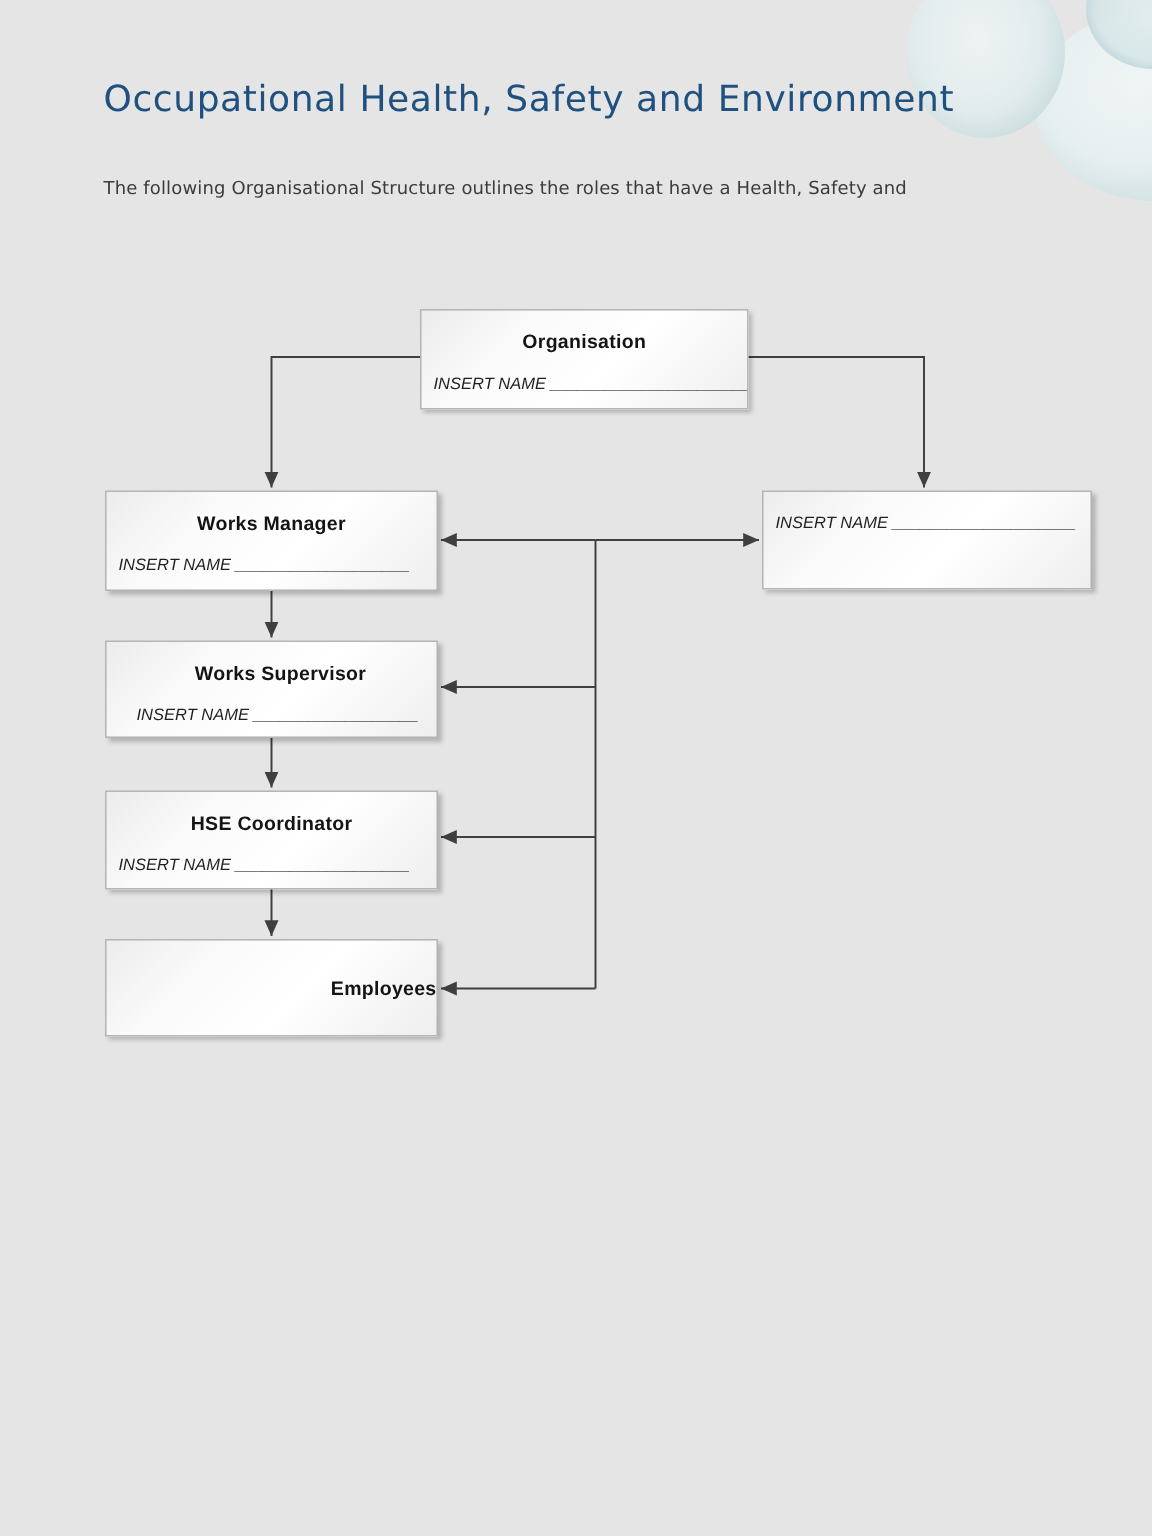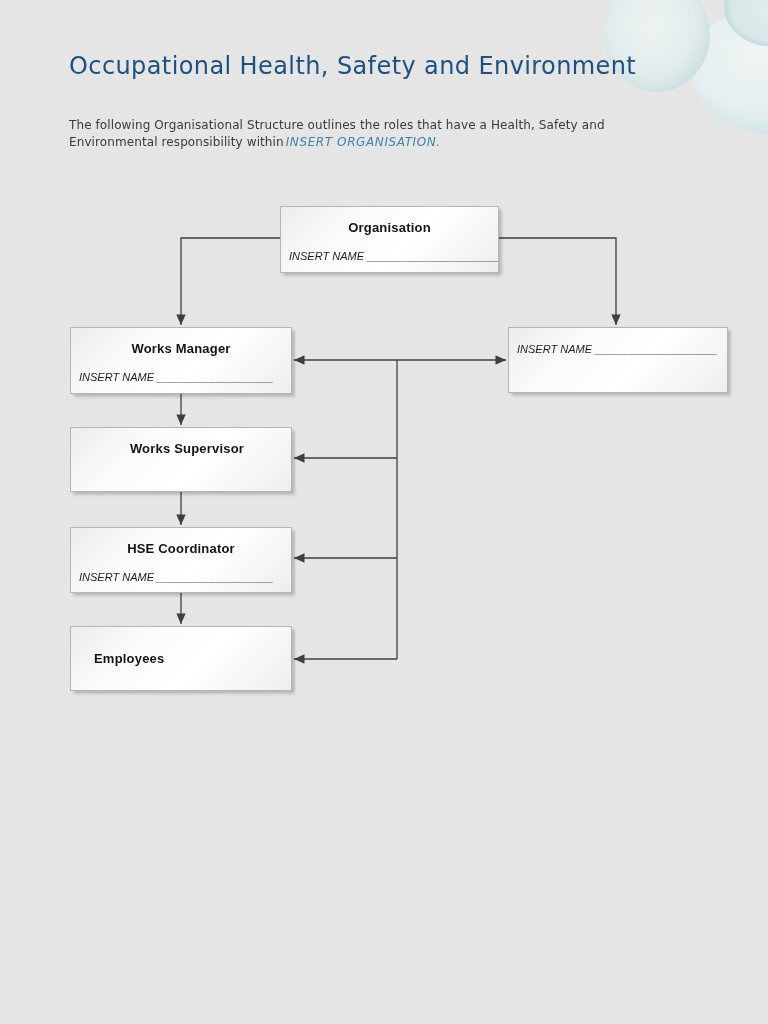--- a/index.html
+++ b/index.html
@@ -65,37 +65,36 @@
   .node-line{
     font-style:italic; font-size:11px; color:#1f1f1f;
     padding:15px 0 0 8px; white-space:nowrap; overflow:hidden;
   }
   #n-org {left:280px; top:206px; width:219px; height:67px;}
   #n-wm  {left:70px;  top:327px; width:222px; height:67px;}
   #n-imc {left:508px; top:327px; width:220px; height:66px;}
   #n-ws  {left:70px;  top:427px; width:222px; height:65px;padding-left:12px;}
   #n-hse {left:70px;  top:527px; width:222px; height:66px;}
   #n-emp {left:70px;  top:626px; width:222px; height:65px;
-          display:flex; align-items:center; justify-content:flex-start;padding-left:23px;}
+          display:flex; align-items:center; justify-content:flex-end;padding-left:23px;}
   #n-emp .node-title{padding-top:0;}
 </style>
 </head>
 <body>
 
 <div class="page">
 
   <div class="bubble bubble-b"></div>
   <div class="bubble bubble-c"></div>
   <div class="bubble bubble-a"></div>
 
   <h1 class="doc-title">Occupational Health, Safety and Environment</h1>
 
   <div class="intro">
     <div>The following Organisational Structure outlines the roles that have a Health, Safety and</div>
-    <div><span>Environmental responsibility within</span><span class="accent">INSERT ORGANISATION.</span></div>
   </div>
 
   <svg class="connectors" width="768" height="1024" viewBox="0 0 768 1024">
     <defs>
       <marker id="arr" viewBox="0 0 10 10" refX="9" refY="5" markerWidth="9" markerHeight="9" orient="auto">
         <path d="M0,1 L9,5 L0,9 z" fill="#3f3f3f"></path>
       </marker>
     </defs>
     <g stroke="#3f3f3f" stroke-width="1.3" fill="none">
       <path d="M280,238 L181,238 L181,325" marker-end="url(#arr)"></path>
@@ -121,20 +120,21 @@
     <div class="node-title">Works Manager</div>
     <div class="node-line">INSERT NAME ___________________</div>
   </div>
 
   <div class="node" id="n-imc">
     <div class="node-line">INSERT NAME ____________________</div>
   </div>
 
   <div class="node" id="n-ws">
     <div class="node-title">Works Supervisor</div>
+    <div class="node-line">INSERT NAME __________________</div>
   </div>
 
   <div class="node" id="n-hse">
     <div class="node-title">HSE Coordinator</div>
     <div class="node-line">INSERT NAME ___________________</div>
   </div>
 
   <div class="node" id="n-emp">
     <div class="node-title">Employees</div>
   </div>

